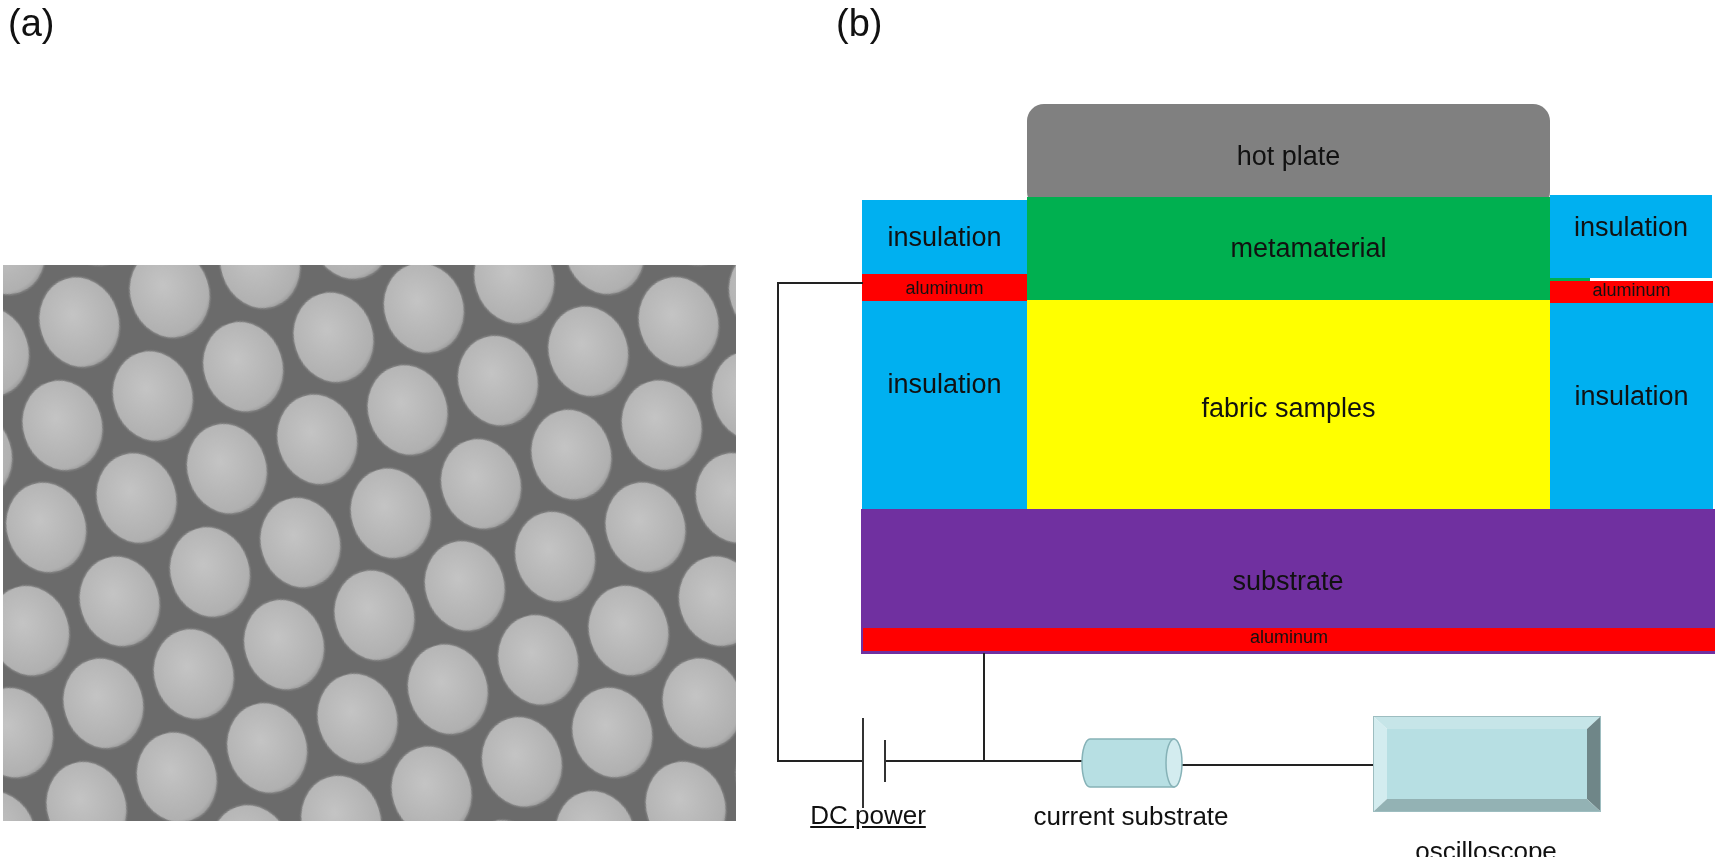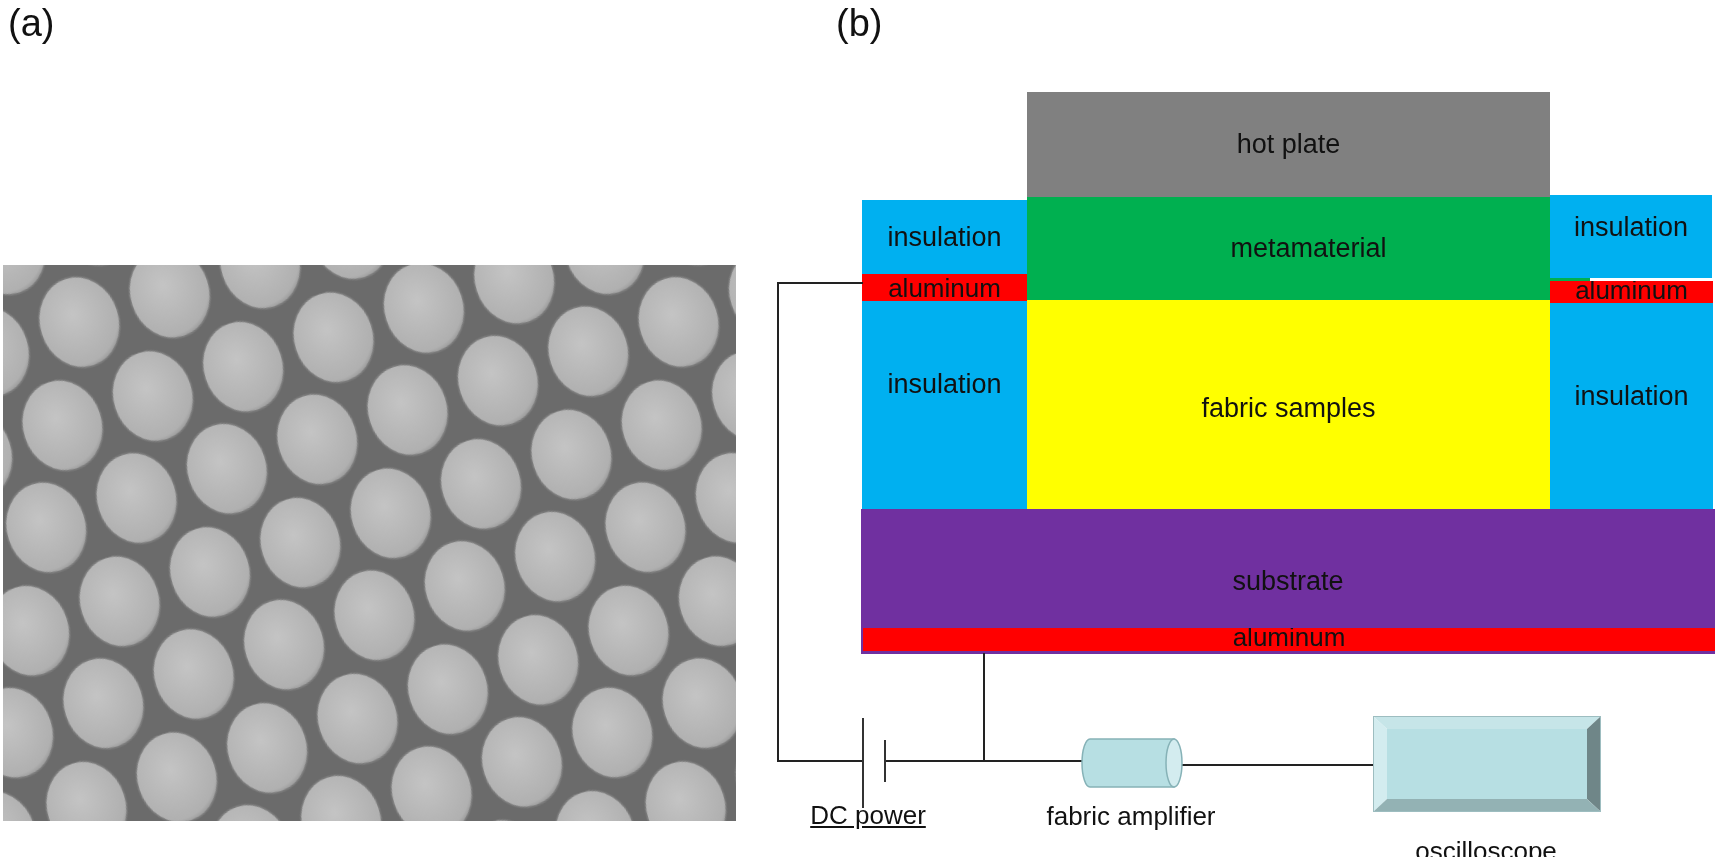--- a/index.html
+++ b/index.html
@@ -3,21 +3,21 @@
 <meta charset="utf-8">
 <style>
   html, body { margin:0; padding:0; background:#ffffff; }
   body { width:1720px; height:857px; position:relative; overflow:hidden;
          font-family:"Liberation Sans", sans-serif; color:#111; }
   .abs { position:absolute; }
   .panel-label { font-size:38px; color:#111; line-height:1; }
   .sem { left:3px; top:265px; width:733px; height:556px; }
   .box { position:absolute; box-sizing:border-box; display:flex; align-items:center; justify-content:center; }
   .lbl { font-size:27px; color:#111; white-space:nowrap; }
-  .al-lbl { font-size:26px; line-height:1; }
+  .al-lbl { font-size:18px; line-height:1; }
   .wire { position:absolute; background:#222; }
   .caption { font-size:26px; color:#111; white-space:nowrap; position:absolute; transform:translateX(-50%); }
 </style>
 </head>
 <body>
 
 <div class="abs panel-label" style="left:8px;top:4px;">(a)</div>
 <div class="abs panel-label" style="left:836px;top:4px;">(b)</div>
 
 <div class="abs sem">
@@ -34,21 +34,21 @@
         <ellipse cx="0" cy="138" rx="40" ry="46" fill="url(#dotg)" stroke="#7a7a7a" stroke-width="1.5"></ellipse>
         <ellipse cx="95" cy="138" rx="40" ry="46" fill="url(#dotg)" stroke="#7a7a7a" stroke-width="1.5"></ellipse>
         <ellipse cx="190" cy="138" rx="40" ry="46" fill="url(#dotg)" stroke="#7a7a7a" stroke-width="1.5"></ellipse>
       </pattern>
     </defs>
     <rect width="733" height="556" fill="#6b6b6b"></rect>
     <rect width="733" height="556" fill="url(#dots)"></rect>
   </svg>
 </div>
 
-<div class="box" style="left:1027px;top:92px;width:523px;height:105px;background:#808080;">
+<div class="box" style="left:1027px;top:104px;width:523px;height:105px;background:#808080;border-radius:17px;">
   <span class="lbl">hot plate</span>
 </div>
 
 <div class="box" style="left:1027px;top:197px;width:563px;height:103px;background:#00b050;">
   <span class="lbl">metamaterial</span>
 </div>
 
 <div class="box" style="left:1027px;top:300px;width:523px;height:209px;background:#ffff00;text-align:right;">
   <span class="lbl" style="margin-top:8px;">fabric samples</span>
 </div>
@@ -103,14 +103,14 @@
     <polygon points="0,0 228,0 214,13 14,13" fill="#c6e5e8"></polygon>
     <polygon points="0,0 14,13 14,83 0,96" fill="#d3ecef"></polygon>
     <polygon points="228,0 228,96 214,83 214,13" fill="#6f8688"></polygon>
     <polygon points="0,96 14,83 214,83 228,96" fill="#93b2b4"></polygon>
     <rect x="14" y="13" width="200" height="70" fill="#b7dfe3"></rect>
     <rect x="0.5" y="0.5" width="227" height="95" fill="none" stroke="#9dbdc0" stroke-width="1"></rect>
   </svg>
 </div>
 
 <div class="caption" style="left:868px;top:800px;text-decoration:underline;">DC power</div>
-<div class="caption" style="left:1131px;top:801px;">fabric amplifier</div>
+<div class="caption" style="left:1131px;top:801px;">current substrate</div>
 <div class="caption" style="left:1486px;top:822px;margin-top:14px;">oscilloscope</div>
 
 </body></html>

